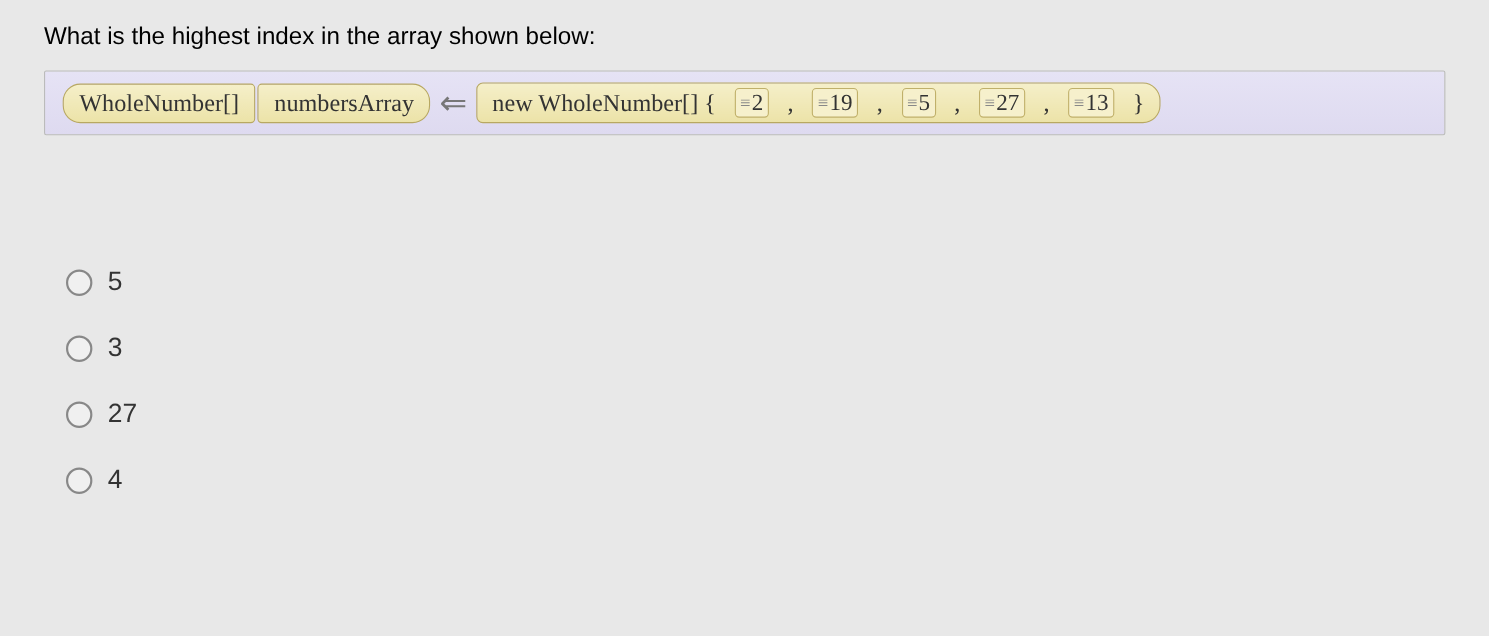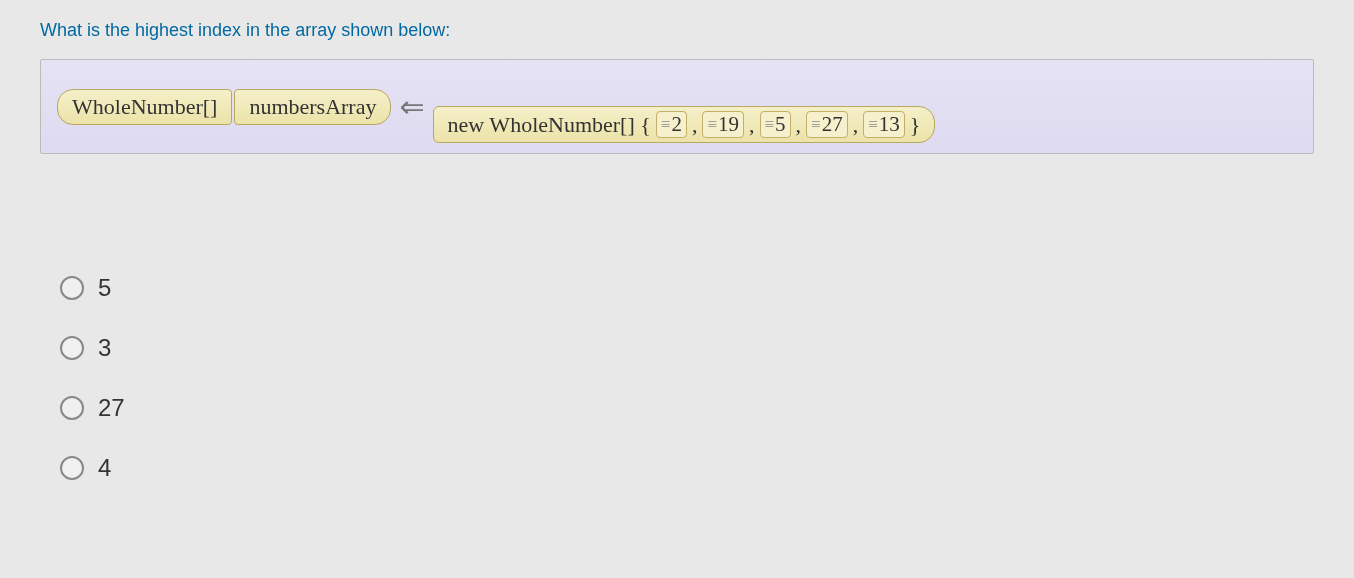--- a/index.html
+++ b/index.html
@@ -5,22 +5,22 @@
   * { box-sizing: border-box; margin: 0; padding: 0; }
   body {
     background: #e8e8e8;
     font-family: Arial, Helvetica, sans-serif;
     color: #333;
     padding: 20px 40px;
     width: 1354px;
     height: 578px;
   }
   .question-text {
-    font-size: 18px;
-    color: #0369a1;
+    font-size: 22px;
+    color: #000000;
     margin-bottom: 18px;
     font-weight: 400;
   }
   .code-block-container {
     background: linear-gradient(#e6e3f5, #dedaf0);
     border: 1px solid #bbb;
     padding: 10px 16px;
     display: flex;
     align-items: center;
     gap: 8px;
@@ -41,22 +41,21 @@
   .chip.type-chip {
     background: linear-gradient(#f5efc9, #ece3a8);
     border-radius: 16px 4px 4px 16px;
   }
   .chip.var-chip {
     border-radius: 4px 16px 16px 4px;
     margin-left: -6px;
   }
   .chip.init-chip {
     border-radius: 6px 16px 16px 6px;
-    gap: 4px;
-    margin-top: 36px;
+    gap: 16px;
   }
   .arrow {
     font-size: 30px;
     color: #777;
     font-weight: 300;
     user-select: none;
   }
   .value-box {
     display: inline-flex;
     align-items: center;

